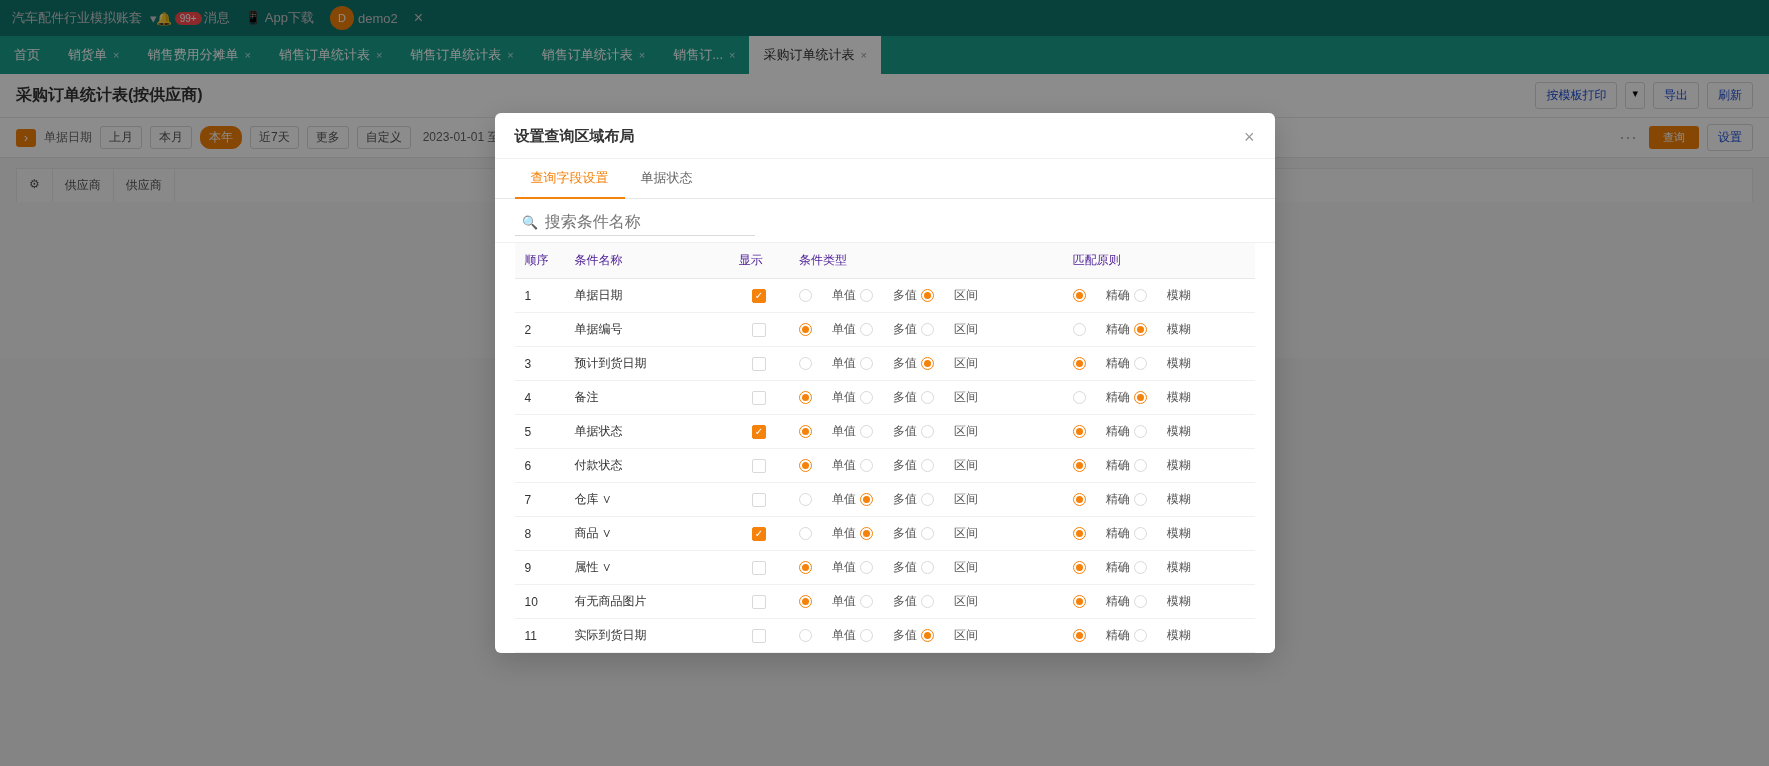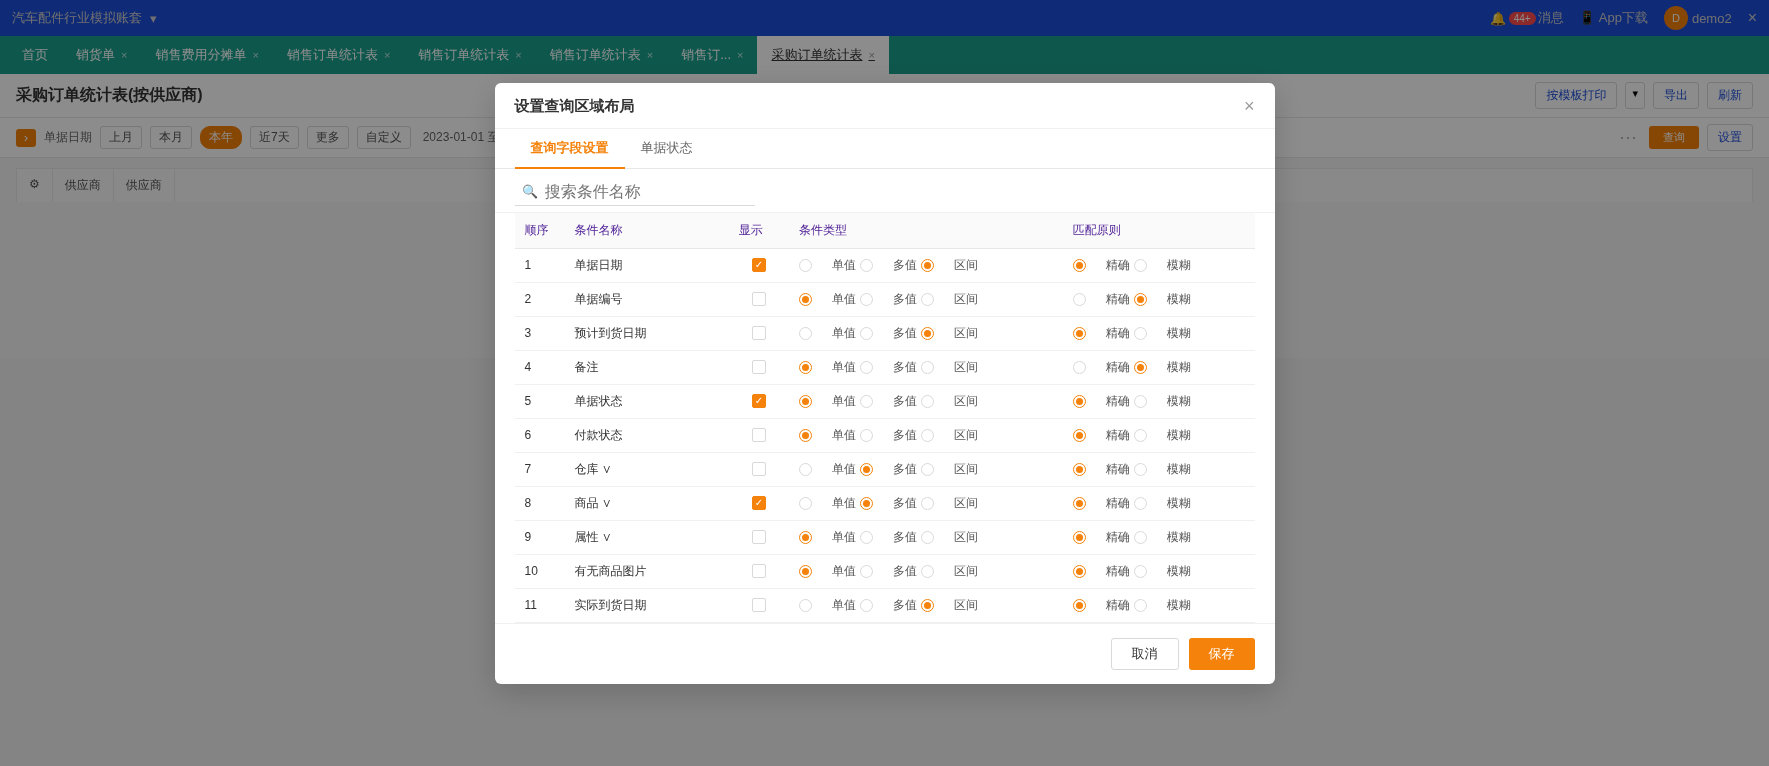--- a/index.html
+++ b/index.html
@@ -1,53 +1,51 @@
 <!DOCTYPE html>
 <html><head>
   <meta charset="utf-8">
   <style>
     * { box-sizing: border-box; margin: 0; padding: 0; }
     body { font-family: 'Microsoft YaHei', Arial, sans-serif; font-size: 13px; background: #f0f0f0; overflow: hidden; }
 
     
     .top-bar {
-      background: #1d4ed8;
+      background: #0f766e;
       height: 36px;
       display: flex;
       align-items: center;
-      justify-content: space-between;
       padding: 0 12px;
       color: #ccc;
     }
     .top-bar-left { display: flex; align-items: center; gap: 8px; font-size: 13px; }
     .top-bar-right { display: flex; align-items: center; gap: 16px; font-size: 13px; }
     .close-btn-top { color: #ccc; cursor: pointer; font-size: 16px; }
 
     
     .tab-nav {
       background: #1a9f8c;
       height: 38px;
       display: flex;
       align-items: stretch;
-      padding: 0 8px;
+      padding: 0 0;
     }
     .tab-item {
       display: flex;
       align-items: center;
       padding: 0 14px;
       color: #fff;
       font-size: 13px;
       cursor: pointer;
       white-space: nowrap;
       position: relative;
     }
     .tab-item.active {
       background: #fff;
       color: #333;
-      text-decoration: underline;
     }
     .tab-item .tab-close {
       margin-left: 6px;
       font-size: 11px;
       color: #aaa;
     }
     .tab-item:not(.active) .tab-close { color: rgba(255,255,255,0.7); }
 
     
     .page-header {
@@ -144,21 +142,21 @@
       padding: 10px 16px;
       font-size: 13px;
       color: #666;
       cursor: pointer;
       border-bottom: 2px solid transparent;
       margin-bottom: -1px;
     }
     .dialog-tab.active {
       color: #f5820a;
       border-bottom: 2px solid #f5820a;
-      font-weight: 700;
+      font-weight: 400;
     }
 
     
     .dialog-search {
       padding: 10px 20px 6px;
       display: flex;
       align-items: center;
       border-bottom: 1px solid #f0f0f0;
     }
     .search-box {
@@ -295,21 +293,21 @@
 <body>
 
 <div class="top-bar">
   <div class="top-bar-left">
     <span>汽车配件行业模拟账套</span>
     <span style="cursor:pointer;">▾</span>
   </div>
   <div class="top-bar-right">
     <span style="cursor:pointer; display:flex; align-items:center; gap:2px;">
       <span>🔔</span>
-      <span style="background:#ff4d4f;color:#fff;border-radius:10px;padding:1px 5px;font-size:10px;">44+</span>
+      <span style="background:#ff4d4f;color:#fff;border-radius:10px;padding:1px 5px;font-size:10px;">99+</span>
       <span>消息</span>
     </span>
     <span style="cursor:pointer;">
       <span>📱</span>
       <span>App下载</span>
     </span>
     <span style="cursor:pointer; display:flex; align-items:center; gap:4px;">
       <span style="width:24px;height:24px;border-radius:50%;background:#f5820a;display:inline-flex;align-items:center;justify-content:center;color:#fff;font-size:11px;">D</span>
       <span>demo2</span>
     </span>
@@ -827,18 +825,14 @@
                       <span class="radio-label">模糊</span>
                     </label>
                   </div>
                 </td>
               </tr>
             </tbody>
         </table>
       </div>
     </div>
 
-    <div class="dialog-footer">
-      <button class="btn-cancel">取消</button>
-      <button class="btn-save">保存</button>
-    </div>
   </div>
 </div>
 
 </body></html>

